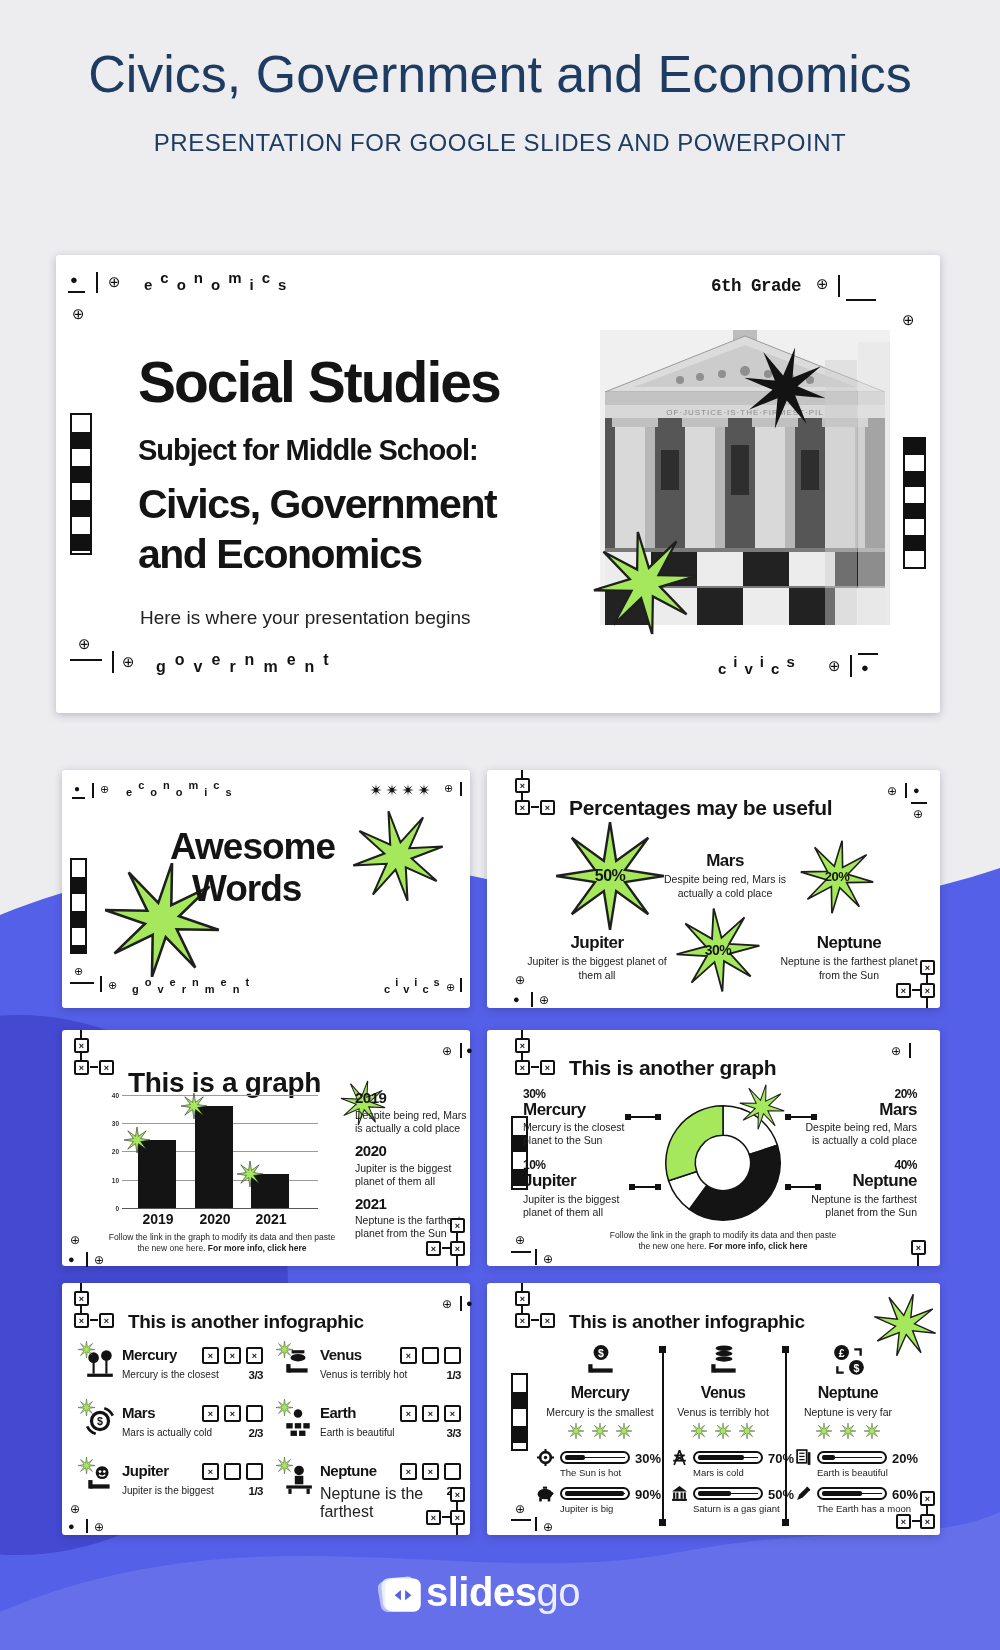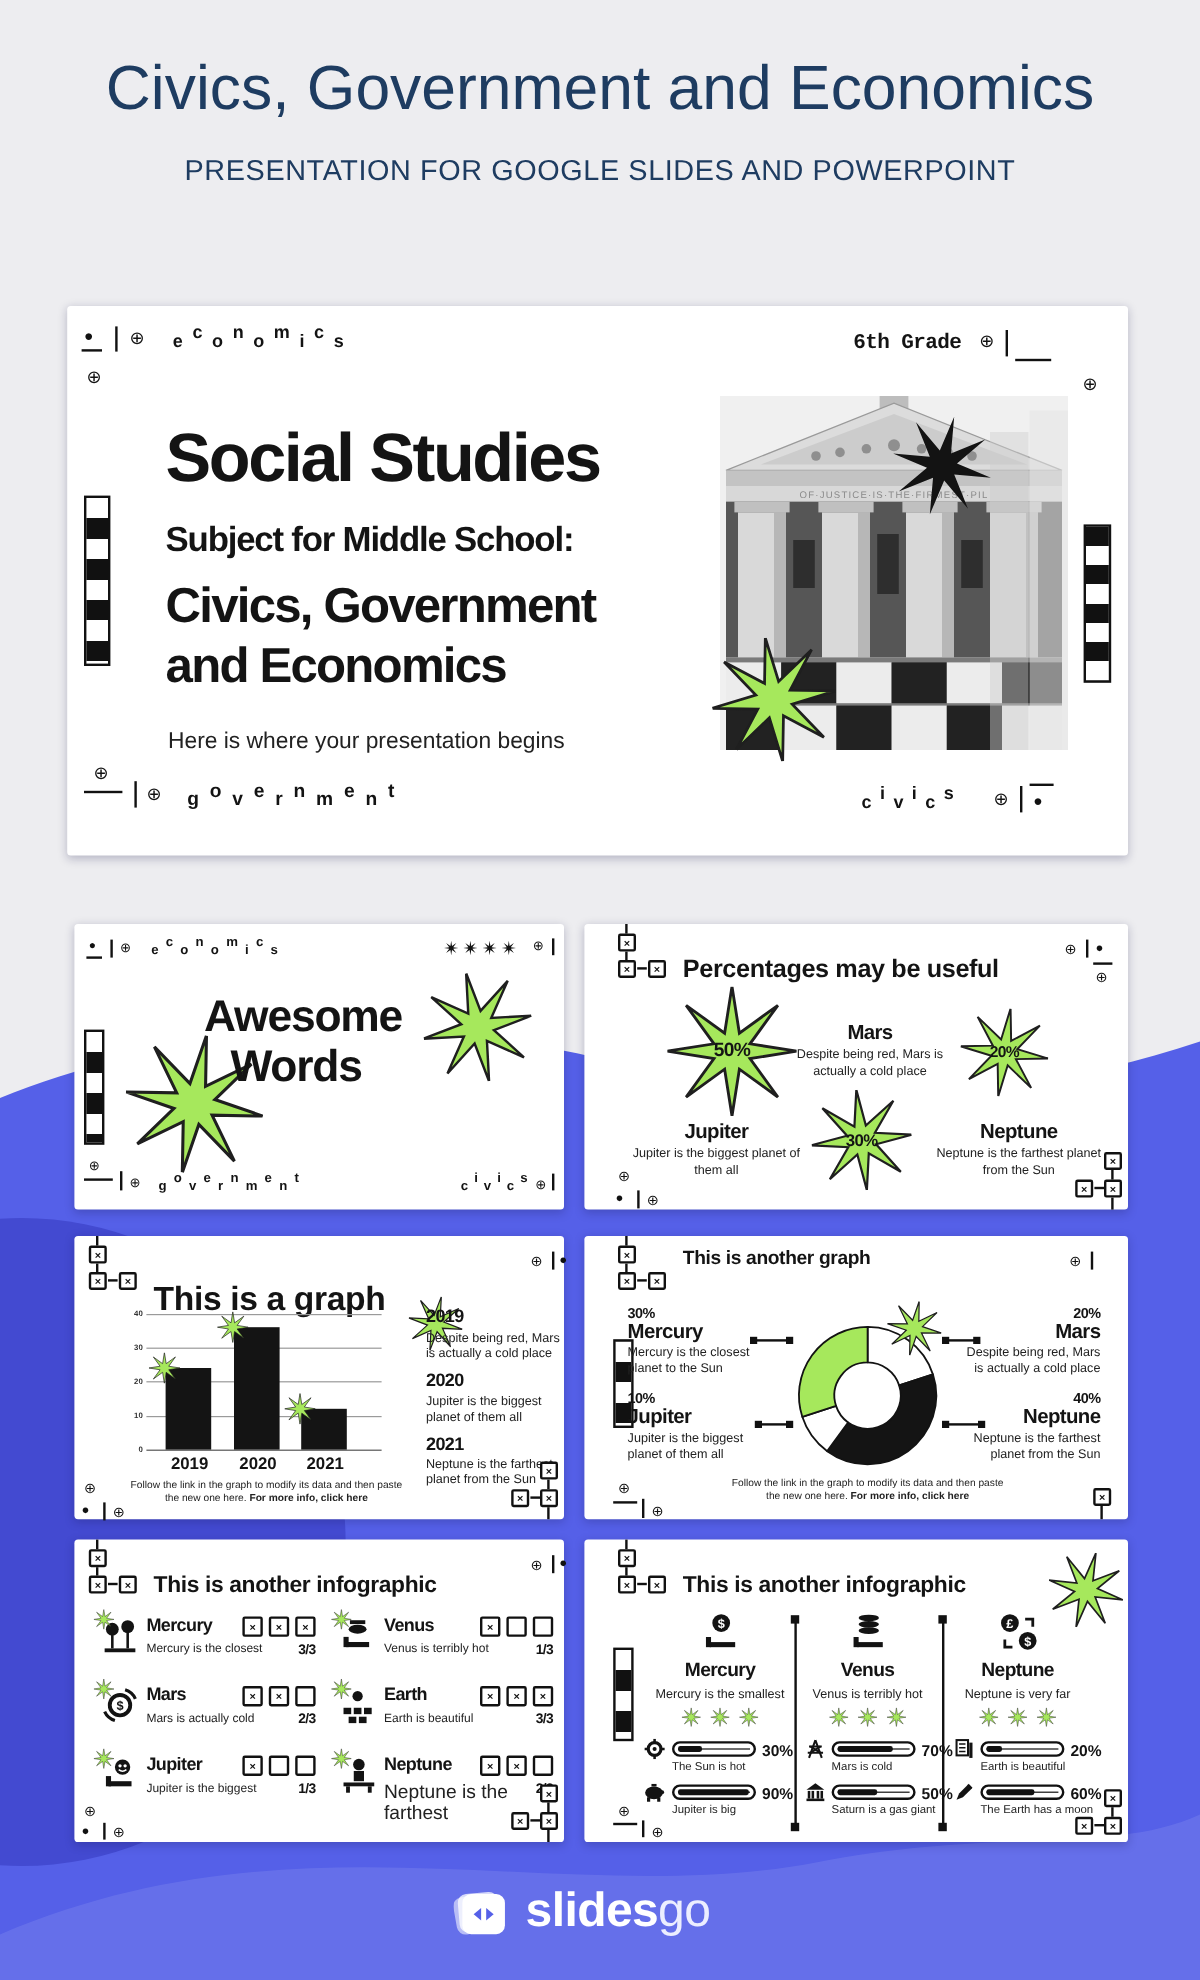--- a/index.html
+++ b/index.html
@@ -32,21 +32,21 @@
   .sb{fill:#131313;stroke:none;}
   .chart{position:absolute;}
   .gl{position:absolute;left:0;right:0;height:1px;background:#9a9a9a;}
   .gll{position:absolute;width:14px;text-align:right;font-size:6.5px;font-weight:700;color:#333;}
   .bar{position:absolute;bottom:0;background:#141414;}
   .ptrack{position:absolute;width:70px;height:13px;box-sizing:border-box;border:2px solid #111;border-radius:7px;}
   .ptrack::after{content:'';position:absolute;left:3px;right:3px;top:50%;height:1.5px;margin-top:-1px;background:#111;}
   .pfill{position:absolute;left:3px;top:50%;height:5px;margin-top:-2.5px;background:#111;border-radius:2px;max-width:62px;z-index:1;}
   .pct{position:absolute;font-weight:900;font-size:13px;color:#141414;}
   .plabel{position:absolute;font-size:9.5px;color:#222;white-space:nowrap;}
-  .ftr{position:absolute;display:flex;align-items:center;gap:12px;color:#fff;}
+  .ftr{position:absolute;display:flex;align-items:center;color:#fff;}
   .ftr .b{font-size:40px;font-weight:800;letter-spacing:-.5px;}
   .ftr .l{font-size:40px;font-weight:400;color:#eceeff;letter-spacing:-.5px;}
   .ctr{text-align:center;}
   .nowrap{white-space:nowrap;font-family:Liberation Mono, monospace;}
 </style>
 </head>
 <body>
 
 <svg width="0" height="0" style="position:absolute">
   <defs>
@@ -370,21 +370,21 @@
         </div>
       <div class="vline" style="left:6px;top:15px;height:7px"></div>
       <div class="xbox" style="left:0;top:22px">
           <span>×</span>
         </div>
       <div class="xdash" style="left:16px;top:28px"></div>
       <div class="xbox" style="left:25px;top:22px">
           <span>×</span>
         </div>
     </div>
-    <div class="slide-title" style="left:82px;top:10px;font-size:16px">This is another graph</div>
+    <div class="slide-title" style="left:82px;top:26px;font-size:21px">This is another graph</div>
     <span class="reg" style="left:404px;top:15px;font-size:12px">⊕</span>
     <div class="vline" style="left:422px;top:13px;height:15px"></div>
 
     <div class="checker" style="left:24px;top:86px;width:13px;height:70px"></div>
 
     <svg class="abs" style="left:174px;top:71px" width="124" height="124" viewBox="0 0 130 130">
       <g stroke="#131313" stroke-width="1.6" stroke-linejoin="round">
         <path d="M 65 5 A 60 60 0 0 1 122.06 46.46 L 92.58 56.04 A 29 29 0 0 0 65 36 Z" fill="#ffffff"></path>
         <path d="M 122.06 46.46 A 60 60 0 0 1 29.73 113.54 L 47.95 88.46 A 29 29 0 0 0 92.58 56.04 Z" fill="#141414"></path>
         <path d="M 29.73 113.54 A 60 60 0 0 1 7.94 83.54 L 37.42 73.96 A 29 29 0 0 0 47.95 88.46 Z" fill="#ffffff"></path>

